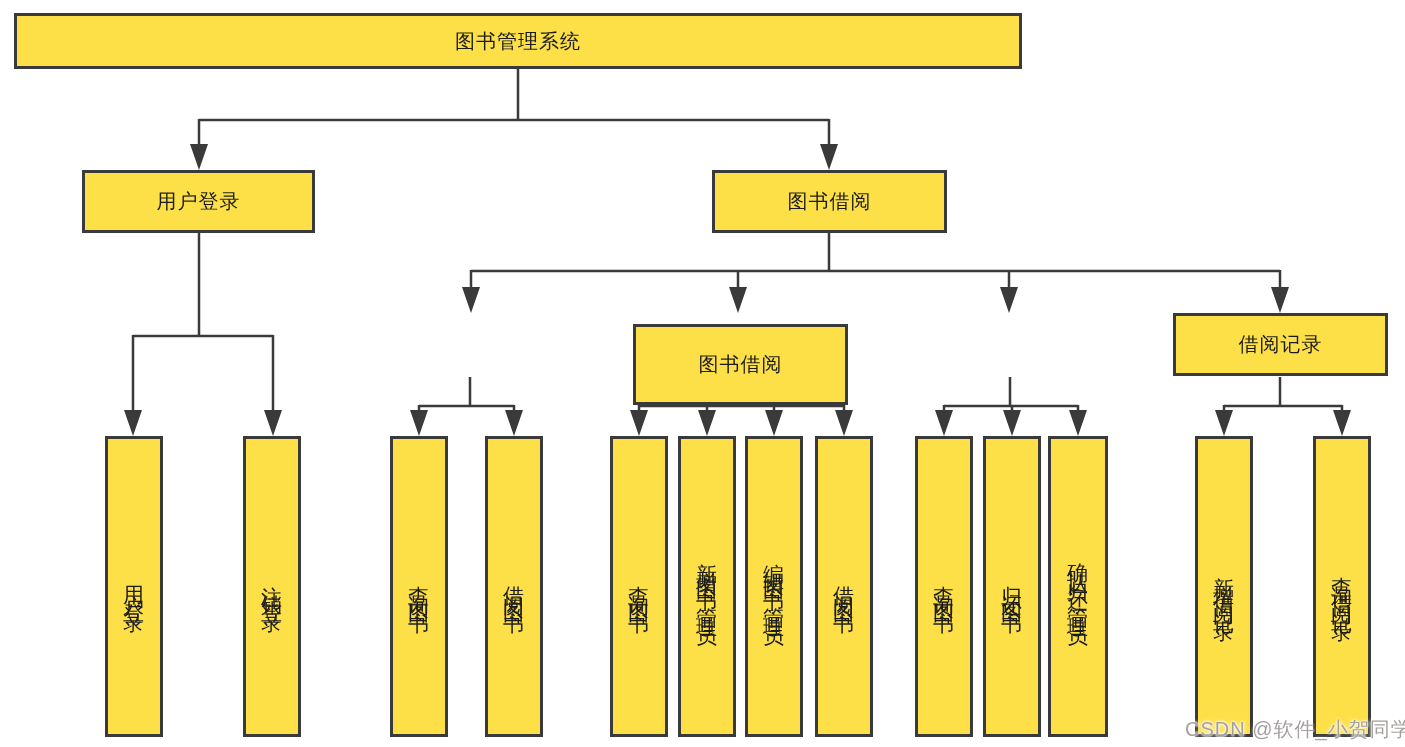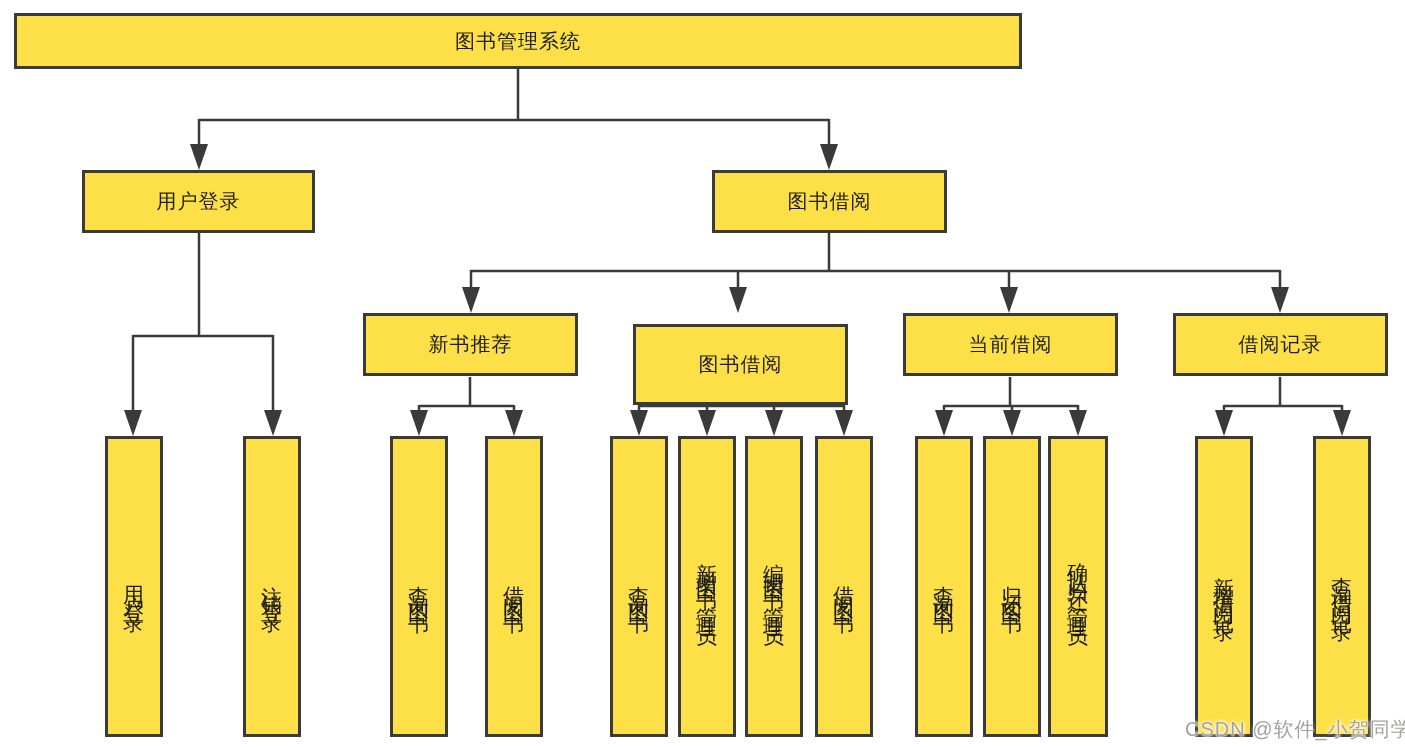--- a/index.html
+++ b/index.html
@@ -119,28 +119,22 @@
     <span>图书管理系统</span>
   </div>
 
   <div class="node n-ul">
     <span>用户登录</span>
   </div>
   <div class="node n-bm">
     <span>图书借阅</span>
   </div>
 
-  <div class="node n-nbr">
-    <span>新书推荐</span>
-  </div>
   <div class="node n-bb">
     <span>图书借阅</span>
-  </div>
-  <div class="node n-cb">
-    <span>当前借阅</span>
   </div>
   <div class="node n-br">
     <span>借阅记录</span>
   </div>
 
   <div class="node vnode leaf lf1">
     <span>用户登录</span>
   </div>
   <div class="node vnode leaf lf2">
     <span>注销登录</span>

